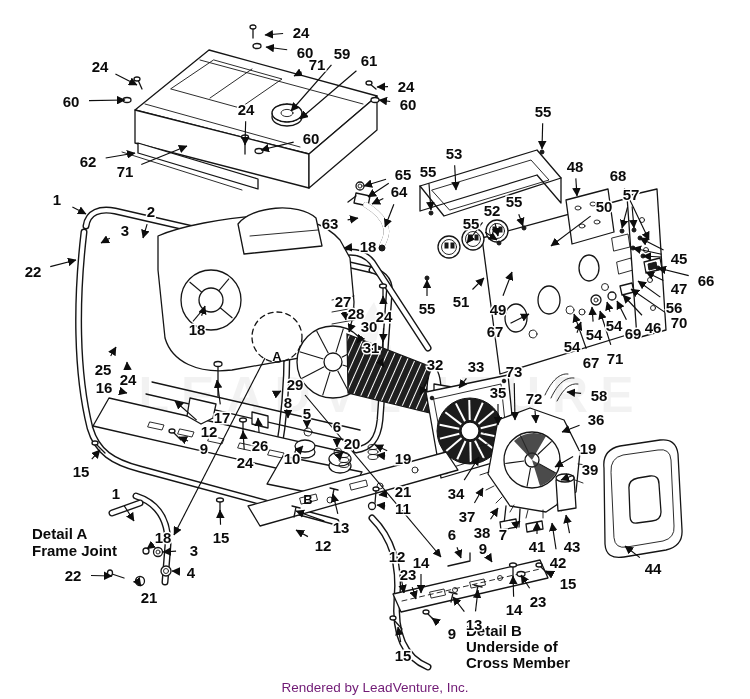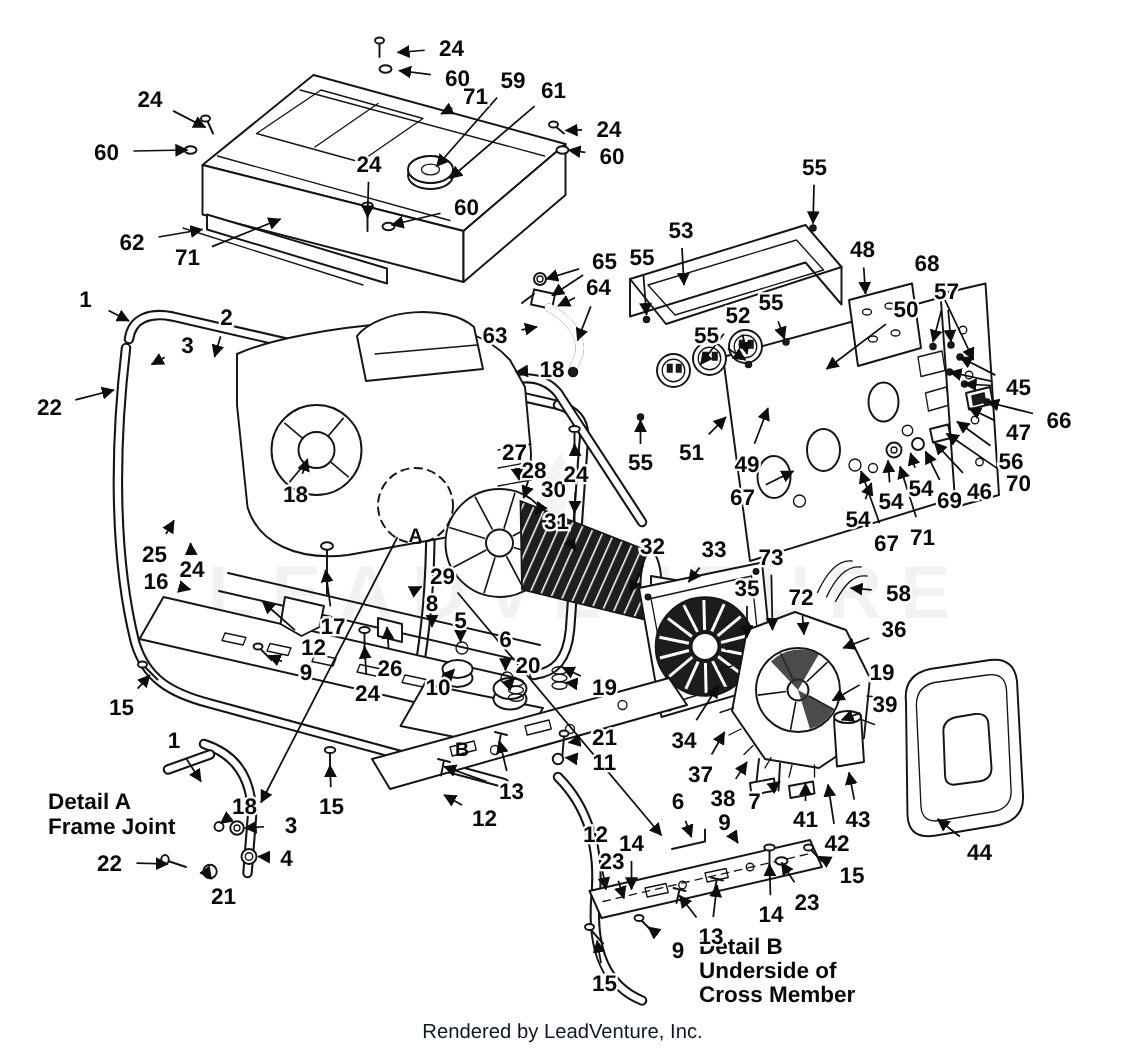--- a/index.html
+++ b/index.html
@@ -14,21 +14,21 @@
   .tube{stroke:#151515;stroke-width:7;fill:none;stroke-linecap:round;stroke-linejoin:round;}
   .tube-core{stroke:#fff;stroke-width:4.2;fill:none;stroke-linecap:round;stroke-linejoin:round;}
   .callout-line{stroke:#0d0d0d;stroke-width:1.15;fill:none;}
   .callout-text{font-family:"Liberation Sans",sans-serif;font-weight:bold;font-size:15px;fill:#0a0a0a;
                 text-anchor:middle;paint-order:stroke;stroke:#fff;stroke-width:3px;}
   .detail-text{font-family:"Liberation Sans",sans-serif;font-weight:bold;font-size:15px;fill:#0a0a0a;}
   .marker-text{font-family:"Liberation Sans",sans-serif;font-weight:bold;font-size:13px;fill:#0a0a0a;text-anchor:middle;}
   .watermark-text{font-family:"Liberation Sans",sans-serif;font-weight:bold;font-size:50px;
                   fill:rgba(0,0,0,0.05);letter-spacing:12px;text-anchor:middle;}
   .footer{position:absolute;left:0;right:0;bottom:4px;text-align:center;
-          font-size:13.5px;color:#0f172a;}
+          font-size:13.5px;color:#701a75;}
 </style>
 </head>
 <body>
 
 <div id="stage">
 <svg id="diagram" width="750" height="699" viewBox="0 0 750 699">
   <defs>
     <marker id="arrowhead" viewBox="0 0 8 8" refX="7.5" refY="4" markerWidth="7.5" markerHeight="7.5" orient="auto">
       <path d="M0,0 L8,4 L0,8 Z" fill="#0d0d0d"></path>
     </marker>

